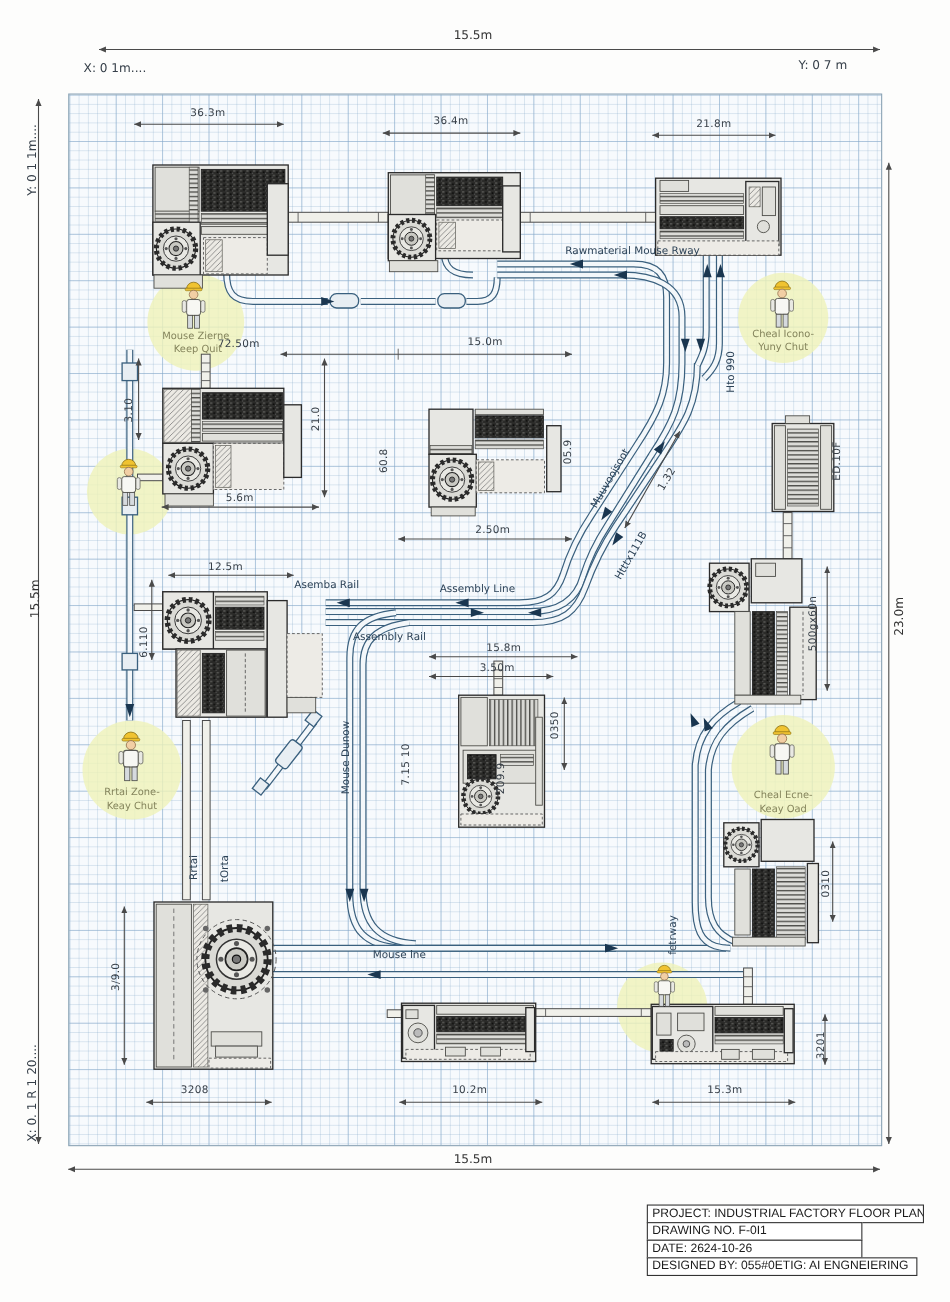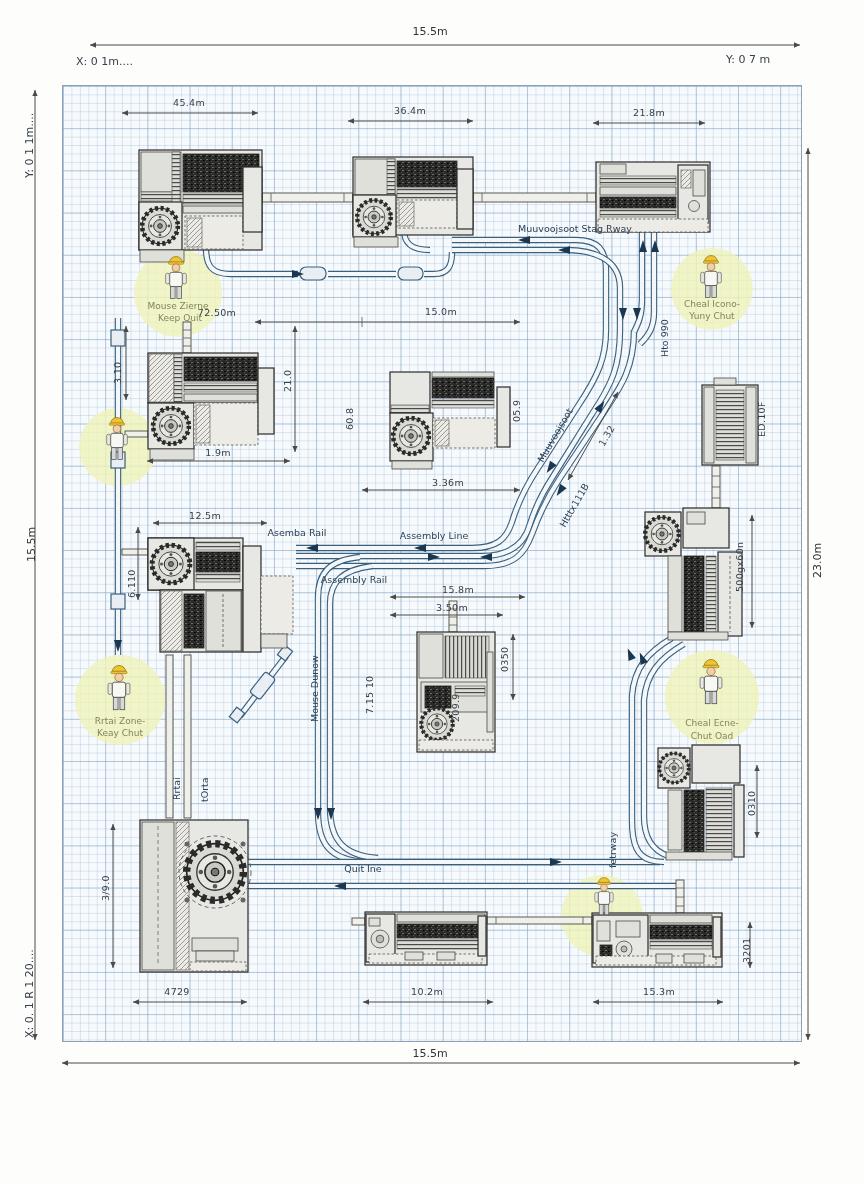--- a/index.html
+++ b/index.html
@@ -433,63 +433,69 @@
 
   <span class="lbl big ctr" style="left:430px;top:26px">15.5m</span>
   <span class="lbl big ctr" style="left:430px;top:1048px">15.5m</span>
   <span class="lbl corner" style="left:76px;top:56px">X: 0 1m....</span>
   <span class="lbl corner" style="left:726px;top:54px">Y: 0 7 m</span>
   <span class="lbl corner rot" style="left:24px;top:178px">Y: 0 1 1m....</span>
   <span class="lbl big rot" style="left:26px;top:562px">15.5m</span>
   <span class="lbl corner rot" style="left:24px;top:1038px">X: 0. 1 R 1 20....</span>
   <span class="lbl big rot" style="left:812px;top:578px">23.0m</span>
 
-  <span class="lbl dim ctr" style="left:189px;top:98px">45.4m</span>
+  <span class="lbl dim ctr" style="left:189px;top:98px">36.3m</span>
   <span class="lbl dim ctr" style="left:410px;top:106px">36.4m</span>
   <span class="lbl dim ctr" style="left:649px;top:108px">21.8m</span>
   <span class="lbl dim ctr" style="left:217px;top:308px">72.50m</span>
   <span class="lbl dim ctr" style="left:441px;top:307px">15.0m</span>
-  <span class="lbl dim ctr" style="left:448px;top:478px">3.36m</span>
+  <span class="lbl dim ctr" style="left:448px;top:478px">2.50m</span>
   <span class="lbl dim rot" style="left:283px;top:392px">21.0</span>
   <span class="lbl dim rot" style="left:345px;top:430px">60.8</span>
   <span class="lbl dim rot" style="left:512px;top:422px">05.9</span>
   <span class="lbl dim rot" style="left:113px;top:384px">3.10</span>
-  <span class="lbl dim ctr" style="left:218px;top:448px">1.9m</span>
+  <span class="lbl dim ctr" style="left:218px;top:448px">5.6m</span>
   <span class="lbl dim ctr" style="left:205px;top:511px">12.5m</span>
   <span class="lbl dim rot" style="left:127px;top:598px">6.110</span>
   <span class="lbl dim ctr" style="left:458px;top:585px">15.8m</span>
   <span class="lbl dim ctr" style="left:452px;top:603px">3.50m</span>
   <span class="lbl dim rot" style="left:500px;top:672px">0350</span>
   <span class="lbl dim rot" style="left:365px;top:714px">7.15 10</span>
   <span class="lbl dim rot" style="left:451px;top:722px">209.9</span>
   <span class="lbl dim rot" style="left:757px;top:437px">ED.10F</span>
   <span class="lbl dim rot" style="left:735px;top:592px">500gx60n</span>
   <span class="lbl dim rot" style="left:747px;top:816px">0310</span>
   <span class="lbl dim rot" style="left:101px;top:901px">3/9.0</span>
-  <span class="lbl dim ctr" style="left:177px;top:987px">4729</span>
+  <span class="lbl dim ctr" style="left:177px;top:987px">3208</span>
   <span class="lbl dim ctr" style="left:427px;top:987px">10.2m</span>
   <span class="lbl dim ctr" style="left:659px;top:987px">15.3m</span>
   <span class="lbl dim rot" style="left:742px;top:963px">3201</span>
   <span class="lbl dim d60" style="left:597px;top:443px">1.32</span>
 
-  <span class="lbl cvl ctr" style="left:575px;top:224px">Muuvoojsoot Stag Rway</span>
+  <span class="lbl cvl ctr" style="left:575px;top:224px">Rawmaterial Mouse Rway</span>
   <span class="lbl cvl rot" style="left:660px;top:357px">Hto 990</span>
   <span class="lbl cvl ctr" style="left:297px;top:528px">Asemba Rail</span>
   <span class="lbl cvl ctr" style="left:354px;top:575px">Assembly Rail</span>
   <span class="lbl cvl ctr" style="left:434px;top:531px">Assembly Line</span>
   <span class="lbl cvl d60" style="left:536px;top:459px">Muuvoojsoot</span>
   <span class="lbl cvl d60" style="left:558px;top:524px">Htttx111B</span>
-  <span class="lbl cvl ctr" style="left:363px;top:864px">Quit lne</span>
+  <span class="lbl cvl ctr" style="left:363px;top:864px">Mouse lne</span>
   <span class="lbl cvl rot" style="left:310px;top:722px">Mouse Dunow</span>
   <span class="lbl cvl rot" style="left:172px;top:800px">Rrtai</span>
   <span class="lbl cvl rot" style="left:200px;top:802px">tOrta</span>
   <span class="lbl cvl rot" style="left:608px;top:868px">fetrway</span>
 
   <span class="lbl szl" style="left:178px;top:302px">Mouse Zierne</span>
   <span class="lbl szl" style="left:180px;top:314px">Keep Quit</span>
   <span class="lbl szl" style="left:712px;top:300px">Cheal Icono-</span>
   <span class="lbl szl" style="left:712px;top:312px">Yuny Chut</span>
   <span class="lbl szl" style="left:120px;top:717px">Rrtai Zone-</span>
   <span class="lbl szl" style="left:120px;top:729px">Keay Chut</span>
   <span class="lbl szl" style="left:712px;top:719px">Cheal Ecne-</span>
-  <span class="lbl szl" style="left:712px;top:732px">Chut Oad</span>
-
+  <span class="lbl szl" style="left:712px;top:732px">Keay Oad</span>
+
+  <div class="title-block">
+    <div class="tb-row" style="width:242px">PROJECT: INDUSTRIAL FACTORY FLOOR PLAN</div>
+    <div class="tb-row" style="width:186px">DRAWING NO. F-0I1</div>
+    <div class="tb-row" style="width:186px">DATE: 2624-10-26</div>
+    <div class="tb-row" style="width:236px">DESIGNED BY: 055#0ETIG: AI ENGNEIERING</div>
+  </div>
 </div>
 
 </body></html>

